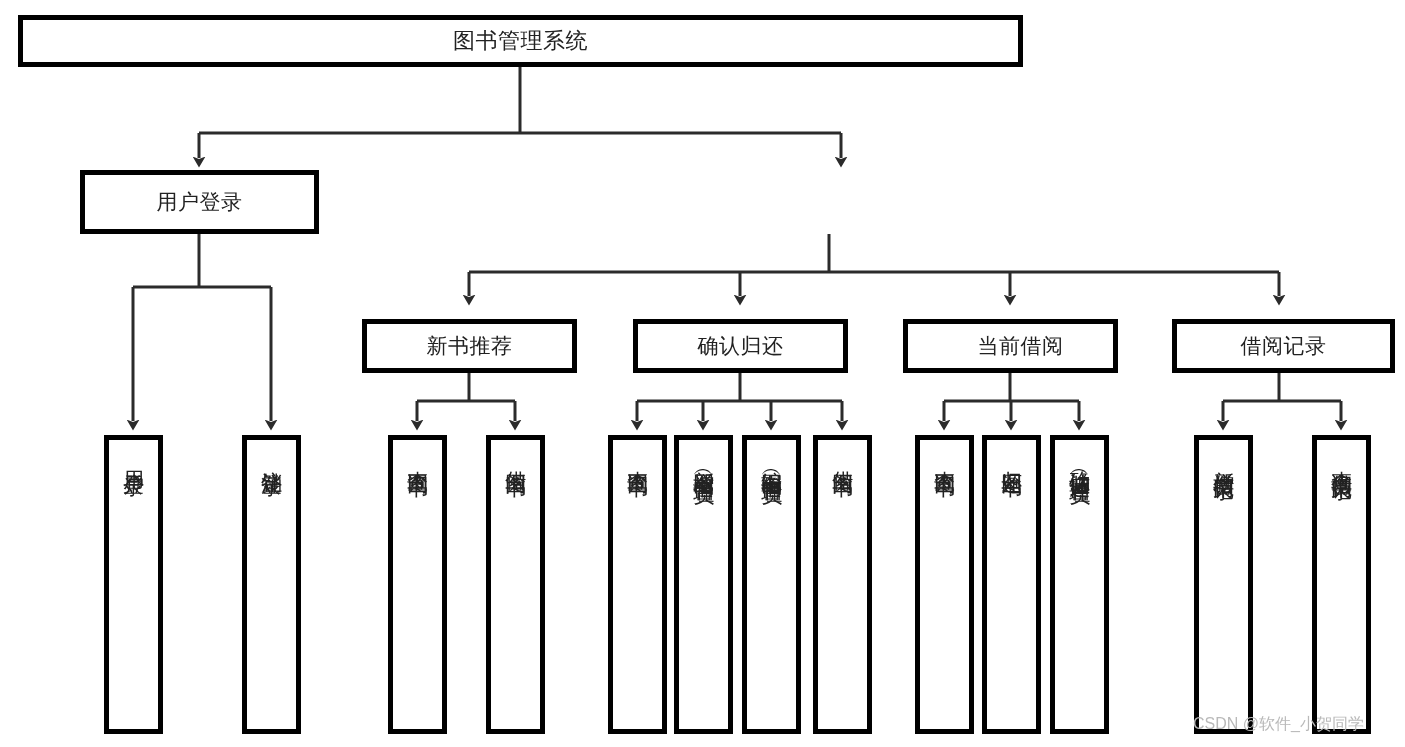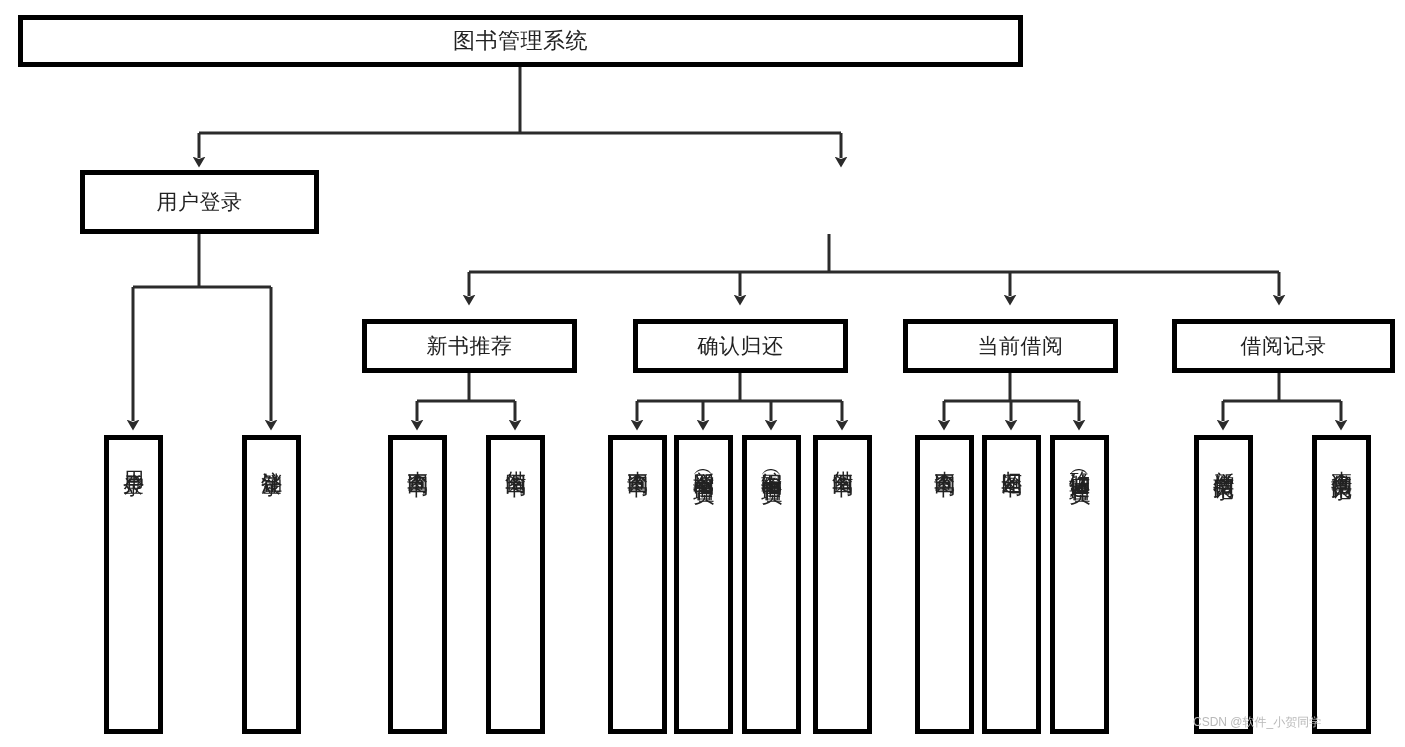--- a/index.html
+++ b/index.html
@@ -57,21 +57,21 @@
     text-orientation: upright;
     font-size: 21px;
     line-height: 1.06;
     letter-spacing: 2px;
     white-space: nowrap;
   }
   .watermark {
     position: absolute;
     left: 1193px;
     top: 714px;
-    font-size: 12px;
+    font-size: 16px;
     color: #b9b9b9;
     z-index: 3;
     white-space: nowrap;
   }
 </style>
 </head>
 <body>
 
 <div id="canvas">
 

